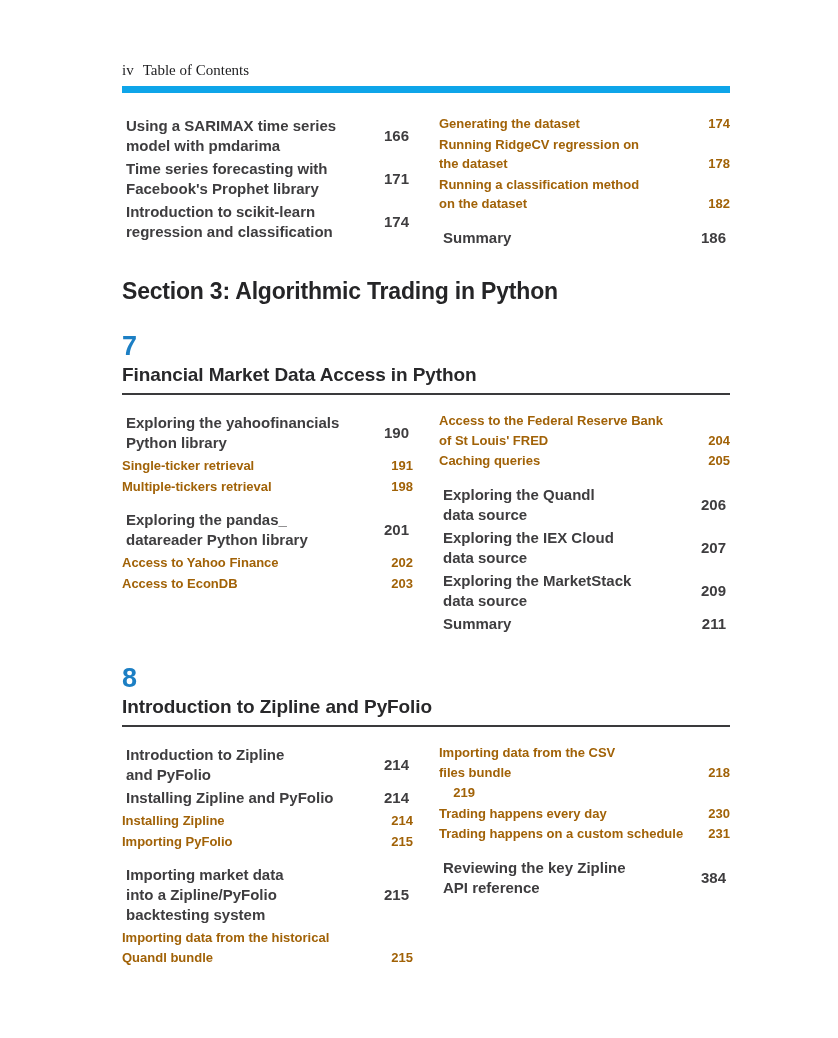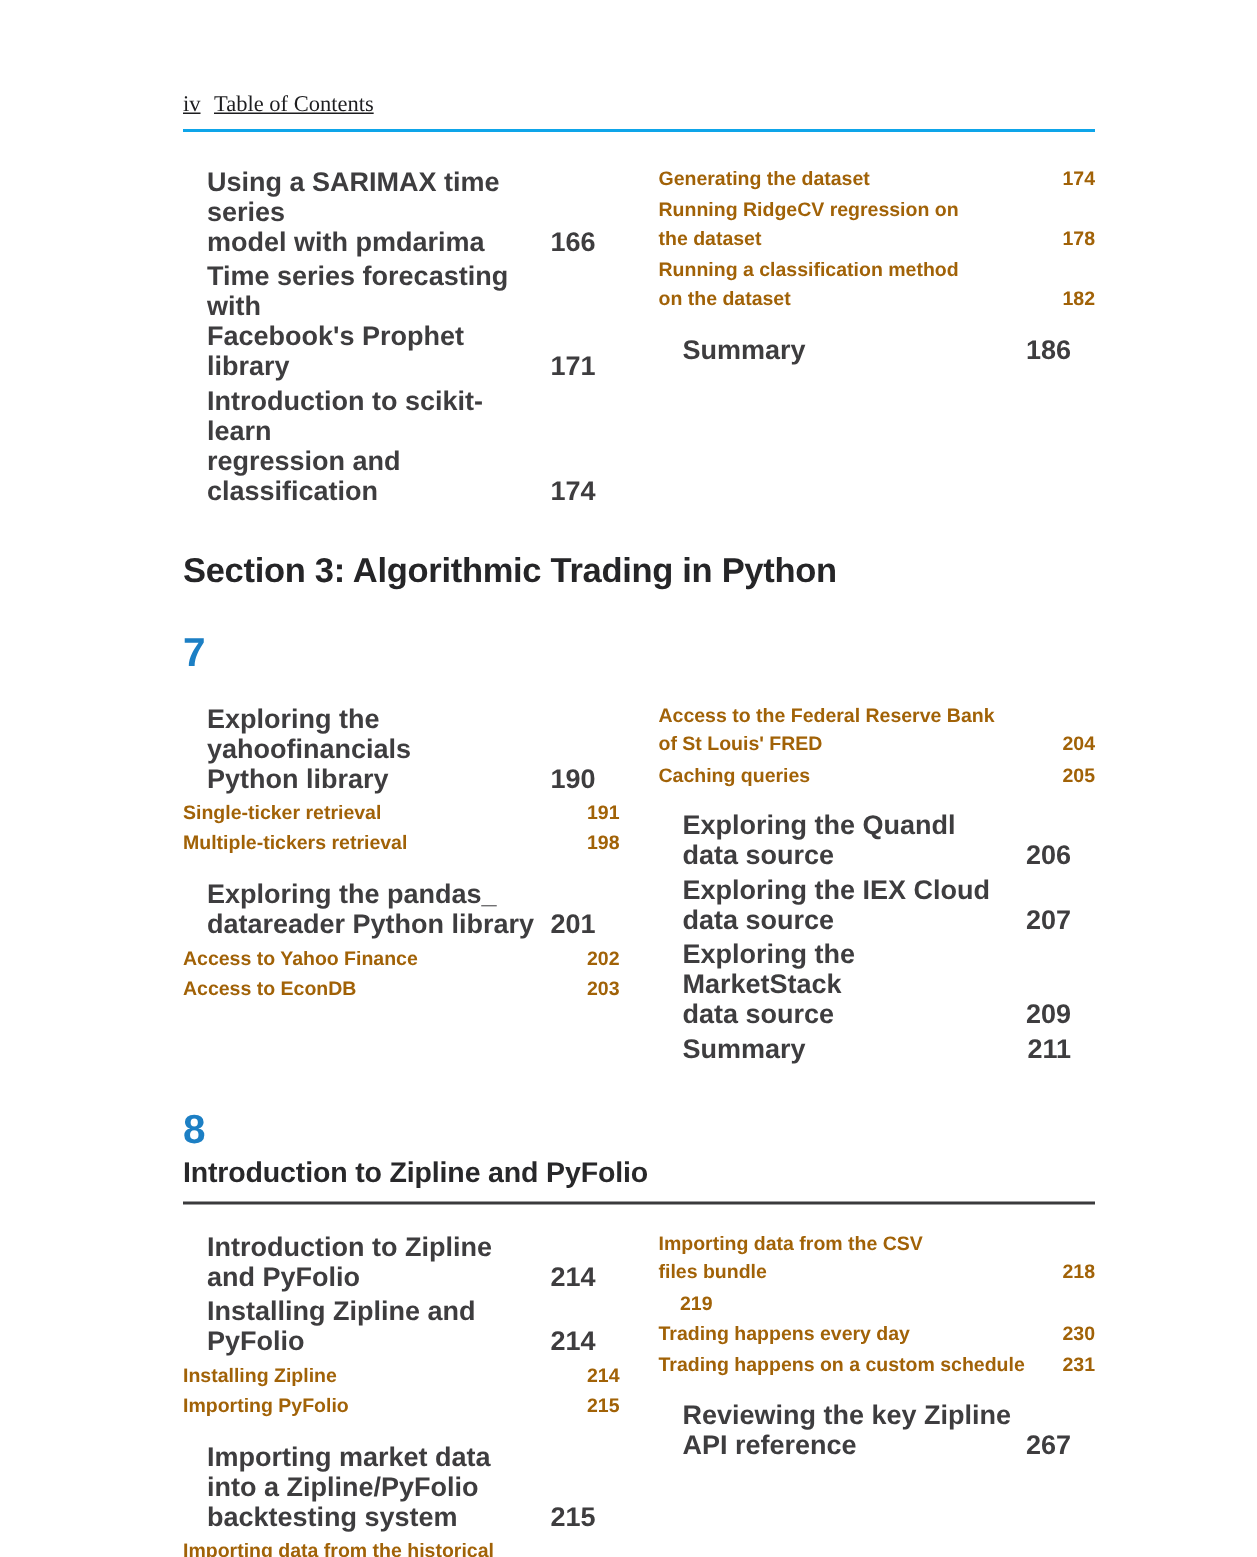--- a/index.html
+++ b/index.html
@@ -17,22 +17,21 @@
 
   
   .running-header {
     display: flex;
     align-items: flex-start;
     gap: 9px;
     font-family: "Liberation Serif", serif;
     font-size: 15px;
     color: #1d1d1f;
     padding-bottom: 7px;
-    border-bottom: 2px solid #0ea5e9;
-    text-decoration: underline;
+    border-bottom: 7px solid #0ea5e9;
   }
 
   
   .section-heading {
     margin-top: 27px;
     font-size: 23px;
     font-weight: 700;
     color: #252527;
     letter-spacing: -0.2px;
   }
@@ -71,24 +70,25 @@
     flex: 1;
     white-space: pre-line;
   }
   .entry .epage {
     text-align: right;
     min-width: 30px;
     margin-left: 6px;
   }
   .entry.bold {
     font-weight: 700;
-    font-size: 18px;
+    font-size: 15px;
     line-height: 20px;
     color: #3e3d3f;
-    margin: 3px 16px;
+    margin: 3px 4px;
+    align-items: center;
   }
   .entry.sub {
     font-weight: 700;
     font-size: 13px;
     line-height: 19.5px;
     color: #a16207;
     margin: 1px 0;
   }
   .entry.gap { margin-top: 14px; }
 
@@ -143,20 +143,21 @@
             <span class="epage">186</span>
           </div>
         </div>
     </div>
   </div>
 
   <div class="section-heading">Section 3: Algorithmic Trading in Python</div>
 
   <div>
     <div class="chapter-number">7</div>
+    <div class="chapter-title">Financial Market Data Access in Python</div>
     <div class="toc-columns">
       <div class="toc-col">
           <div class="entry bold">
             <span class="etext">Exploring the yahoofinancials
 Python library</span>
             <span class="epage">190</span>
           </div>
           <div class="entry sub">
             <span class="etext">Single-ticker retrieval</span>
             <span class="epage">191</span>
@@ -259,19 +260,19 @@
             <span class="etext">Trading happens every day</span>
             <span class="epage">230</span>
           </div>
           <div class="entry sub">
             <span class="etext">Trading happens on a custom schedule</span>
             <span class="epage">231</span>
           </div>
           <div class="entry bold gap">
             <span class="etext">Reviewing the key Zipline
 API reference</span>
-            <span class="epage">267</span>
+            <span class="epage">384</span>
           </div>
         </div>
     </div>
   </div>
 
 </div>
 
 </body></html>

